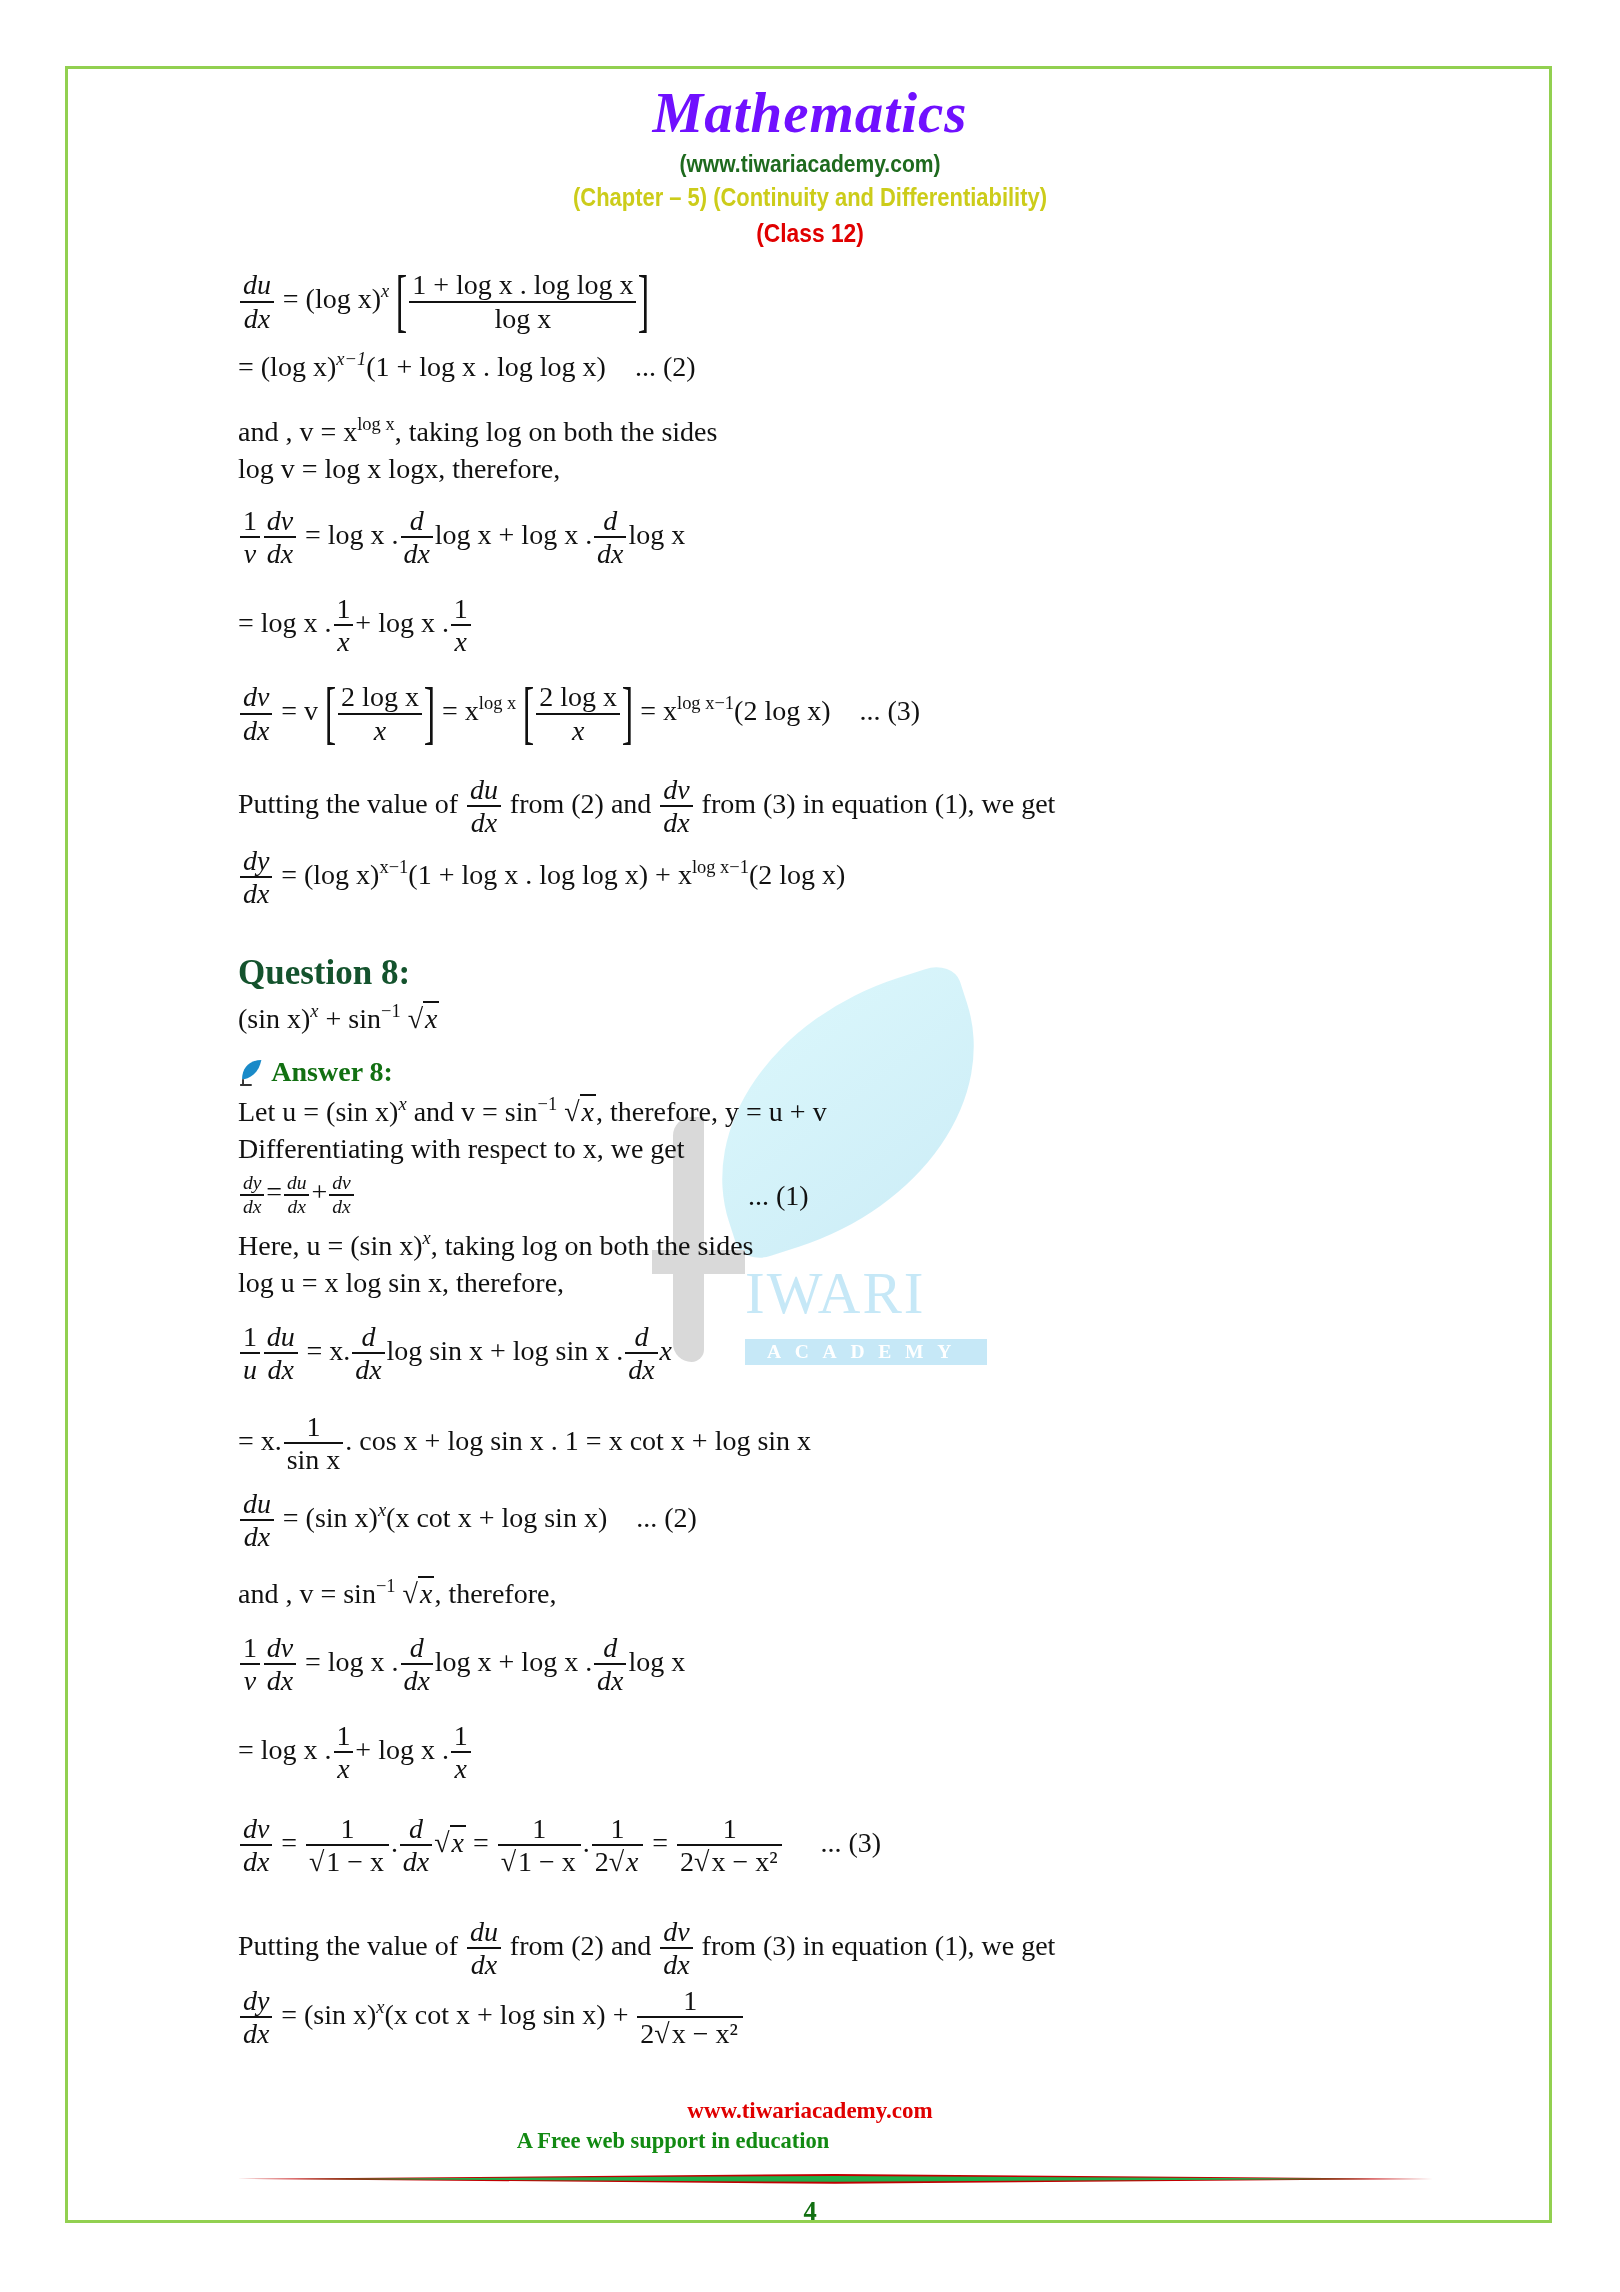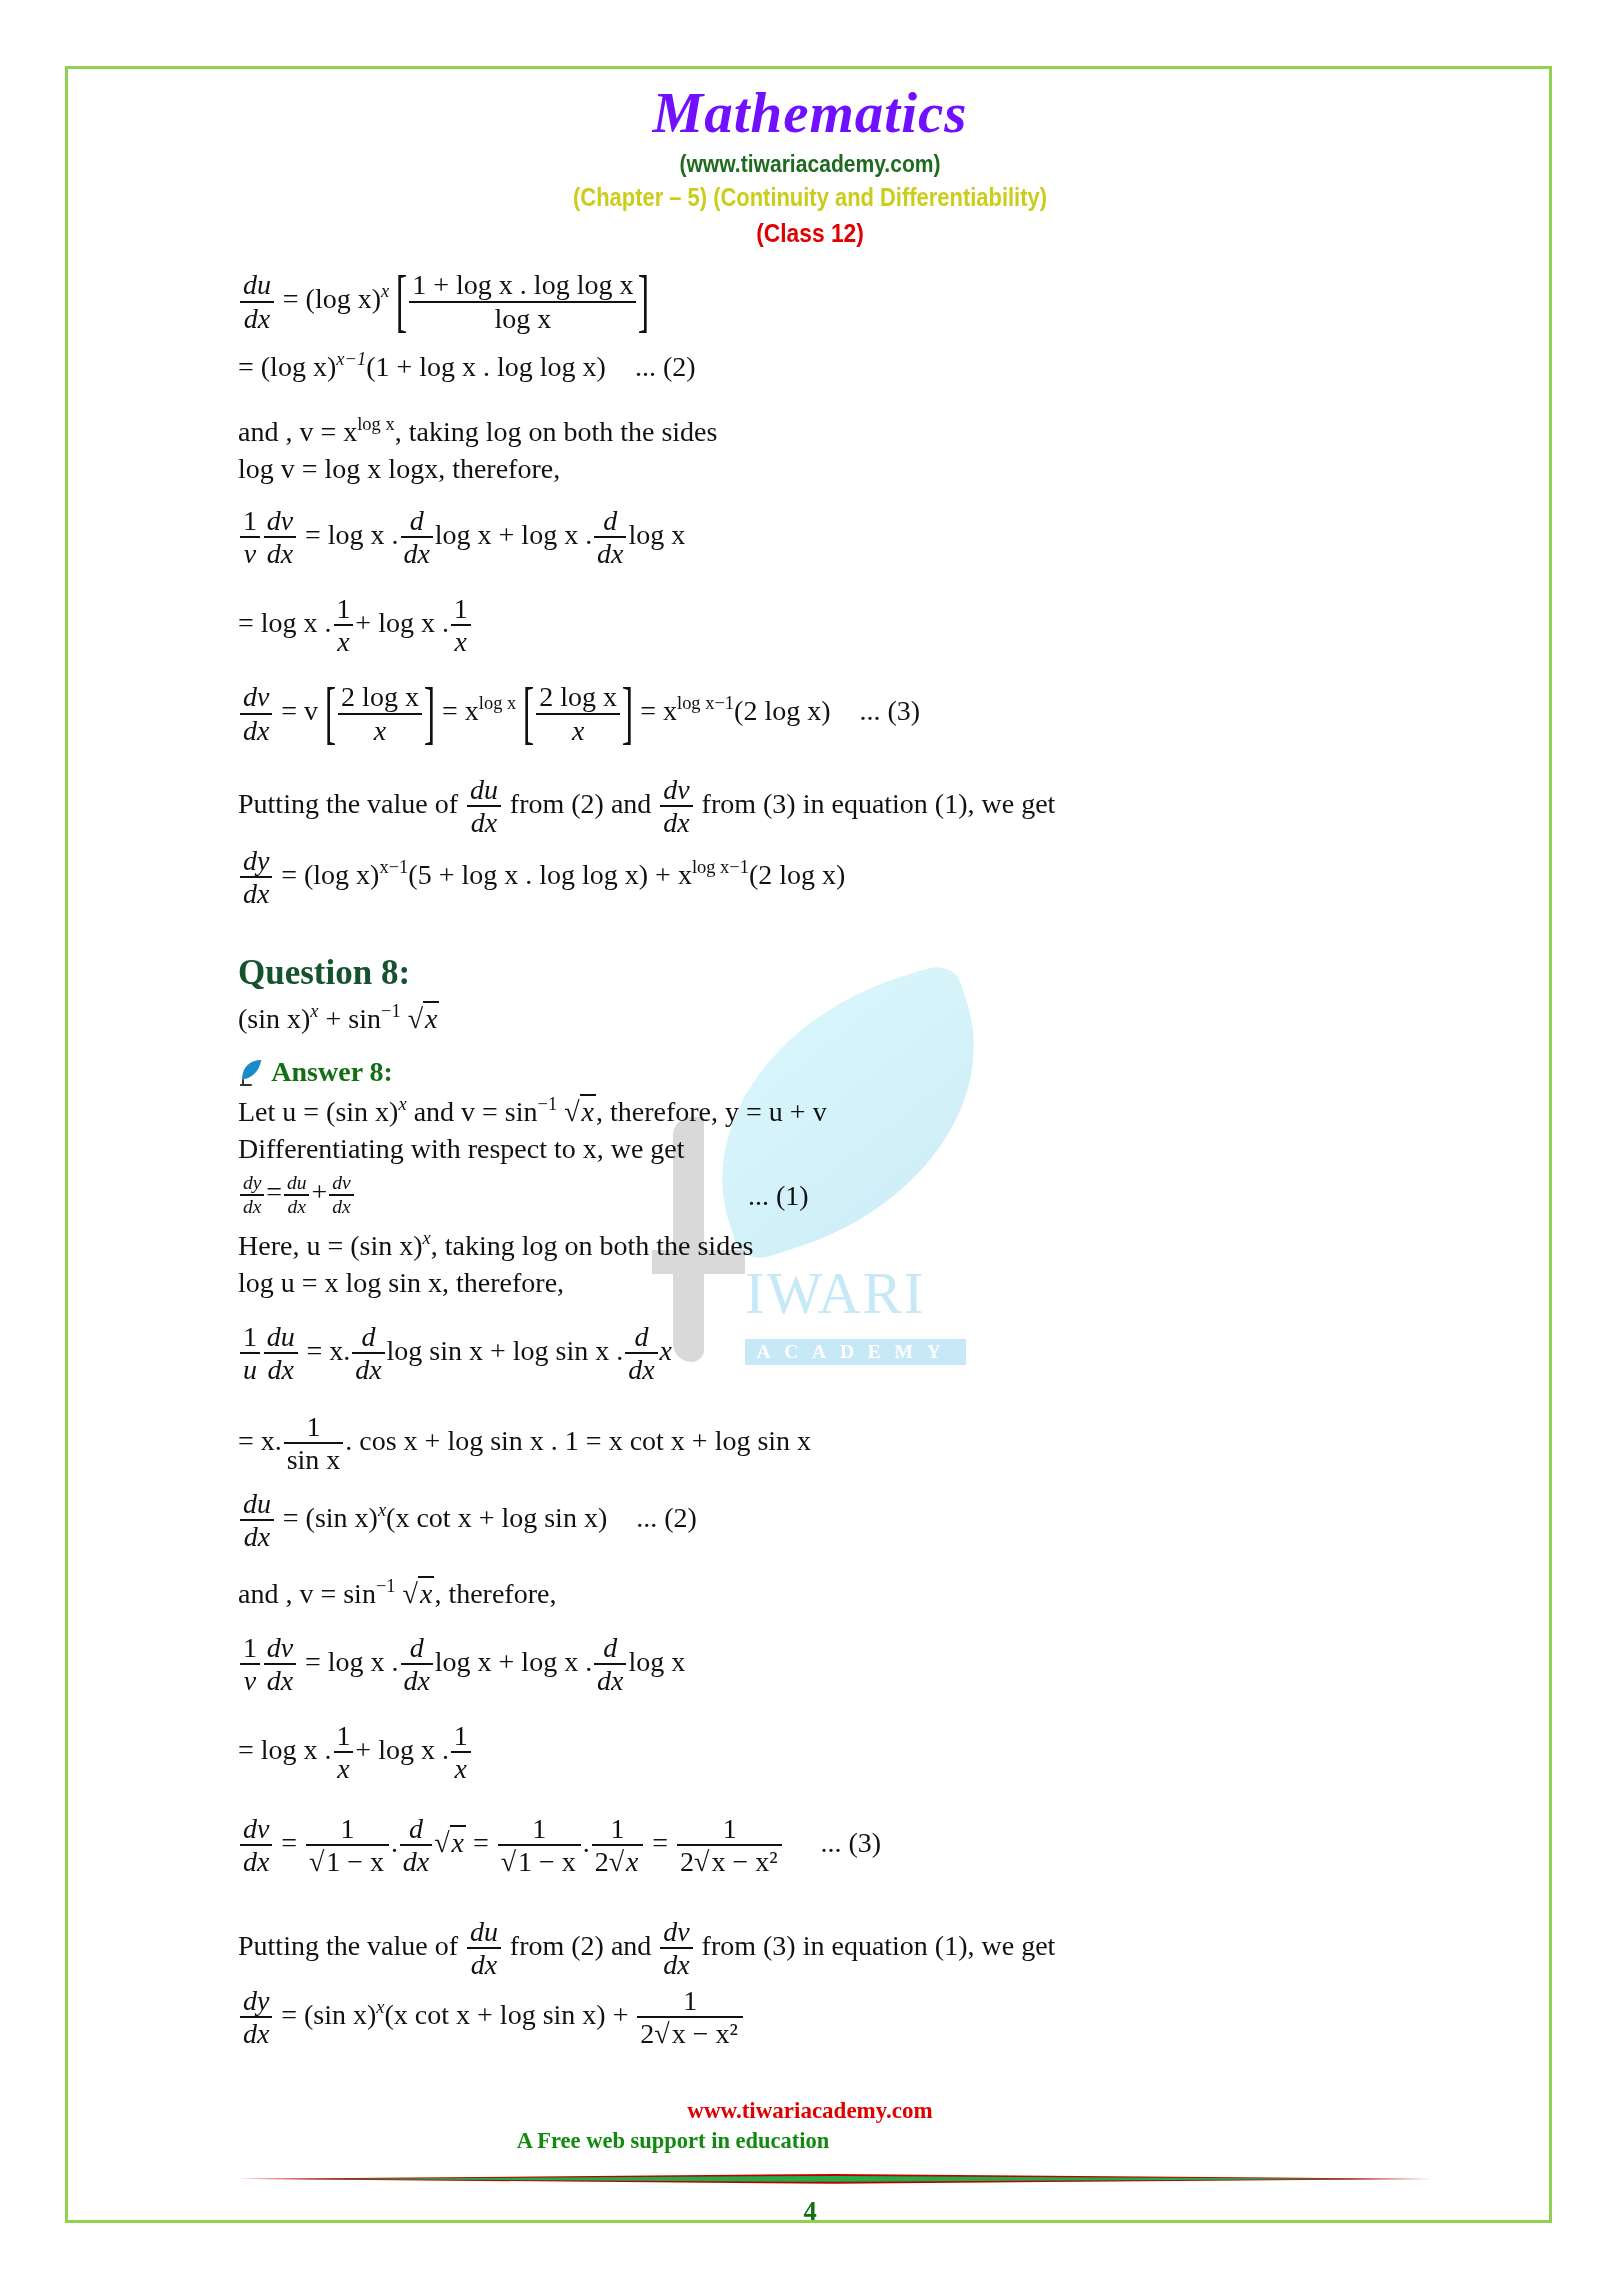--- a/index.html
+++ b/index.html
@@ -24,21 +24,21 @@
 
   .q-heading { position: absolute; left: 238px; top: 953px; font-family: "Liberation Serif", serif; font-weight: bold; font-size: 35px; color: #14532d; }
   .a-heading { position: absolute; left: 238px; top: 1056px; font-family: "Liberation Serif", serif; font-weight: bold; font-size: 28px; color: #127012; display: flex; align-items: center; gap: 7.8px; }
   .a-icon { width: 25.5px; height: 29px; position: relative; }
 
   .watermark { position: absolute; left: 642px; top: 980px; width: 353px; height: 412px; pointer-events: none; }
   .wm-leaf { position: absolute; left: 59px; top: 19.6px; width: 294px; height: 225px; background: linear-gradient(160deg, #d7f6fb, #c7ebf6); border-radius: 80% 10% 80% 10%; transform: rotate(-18deg); opacity: 0.9; }
   .wm-stem { position: absolute; left: 31px; top: 137px; width: 31px; height: 245px; background: #d9d9d9; border-radius: 29px 0 19.6px 29px; }
   .wm-cross { position: absolute; left: 9.8px; top: 270px; width: 93px; height: 23.5px; background: #d9d9d9; }
   .wm-iwari { position: absolute; left: 103px; top: 279px; font-family: "Liberation Serif", serif; font-size: 59px; color: #c6e8f7; letter-spacing: 2px; }
-  .wm-academy { position: absolute; left: 103px; top: 359px; width: 221px; height: 25.5px; background: #c6e8f7; color: #ffffff; font-family: "Liberation Serif", serif; font-weight: bold; font-size: 19.6px; letter-spacing: 13.7px; text-align: center; line-height: 25.5px; }
+  .wm-academy { position: absolute; left: 103px; top: 359px; width: 242px; height: 25.5px; background: #c6e8f7; color: #ffffff; font-family: "Liberation Serif", serif; font-weight: bold; font-size: 19.6px; letter-spacing: 13.7px; text-align: center; line-height: 25.5px; }
 
   .foot-site { position: absolute; left: 0; width: 1620px; top: 2098px; text-align: center; font-family: "Liberation Serif", serif; font-weight: bold; font-size: 23px; color: #e00000; }
   .foot-tag { position: absolute; left: 0; width: 1346px; top: 2128px; text-align: center; font-family: "Liberation Serif", serif; font-weight: bold; font-size: 22.5px; color: #128a12; }
   .foot-rule { position: absolute; left: 237px; top: 2174px; width: 1196px; height: 9.8px; }
   .foot-page { position: absolute; left: 0; width: 1620px; top: 2196px; text-align: center; font-family: "Liberation Serif", serif; font-weight: bold; font-size: 26.5px; color: #127012; }
 </style>
 </head>
 <body>
 
 <div class="frame"></div>
@@ -82,21 +82,21 @@
   <span class="br">[</span><span class="frac"><span class="num">2 log x</span><span class="m">x</span></span><span class="br">]</span>
   <span>= x</span><sup>log x</sup>
   <span class="br">[</span><span class="frac"><span class="num">2 log x</span><span class="m">x</span></span><span class="br">]</span>
   <span>= x</span><sup>log x−1</sup><span>(2 log x)</span><span class="tag">... (3)</span>
 </div>
 <div class="line" style="top:774px;">
   <span>Putting the value of</span> <span class="frac m"><span class="num">du</span><span>dx</span></span> <span>from (2) and</span> <span class="frac m"><span class="num">dv</span><span>dx</span></span> <span>from  (3) in equation (1), we get</span>
 </div>
 <div class="line" style="top:845px;">
   <span class="frac m"><span class="num">dy</span><span>dx</span></span>
-  <span>= (log x)</span><sup>x−1</sup><span>(5 + log x . log log x) + x</span><sup>log x−1</sup><span>(2 log x)</span>
+  <span>= (log x)</span><sup>x−1</sup><span>(1 + log x . log log x) + x</span><sup>log x−1</sup><span>(2 log x)</span>
 </div>
 
 <div class="q-heading">Question 8:</div>
 <div class="line" style="top:1005px;">
   <span>(sin x)</span><sup class="m">x</sup><span> + sin</span><sup>−1</sup> √<span class="sqrt m"><span class="rad">x</span></span>
 </div>
 
 <div class="a-heading">
   <span class="a-icon">
     <svg width="25.5" height="29" viewBox="0 0 26 30">

